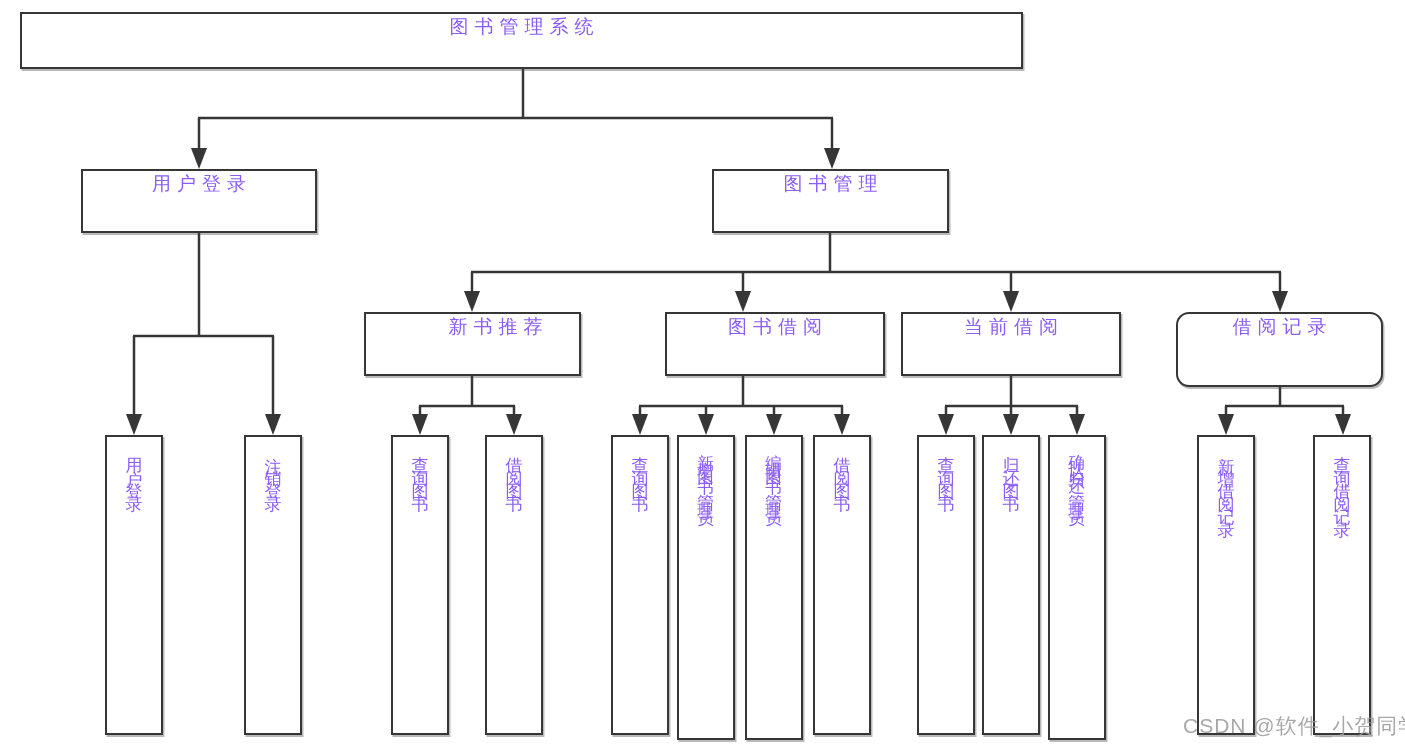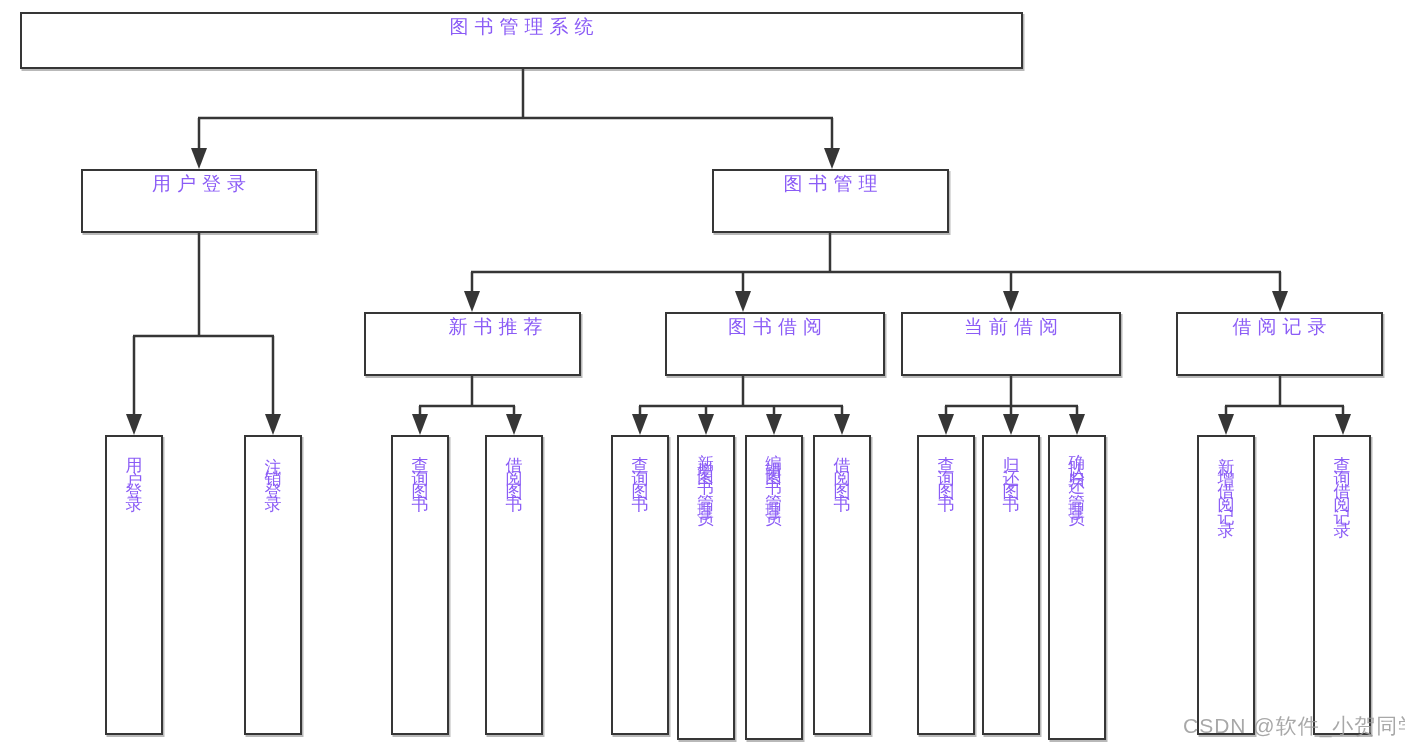--- a/index.html
+++ b/index.html
@@ -48,21 +48,21 @@
     letter-spacing: 8px;
     transform: translateY(4px);
   }
   
   .n-root   { left: 20px;  top: 12px;  width: 1003px; height: 57px; }
   .n-login  { left: 81px;  top: 169px; width: 236px;  height: 64px; }
   .n-mgmt   { left: 712px; top: 169px; width: 237px;  height: 64px; }
   .n-rec    { left: 364px; top: 312px; width: 217px;  height: 64px; padding-left: 46px; }
   .n-borrow { left: 633px; top: 312px; width: 220px;  height: 64px; margin-left: 32px; }
   .n-cur    { left: 901px; top: 312px; width: 220px;  height: 64px; }
-  .n-hist   { left: 1176px;top: 312px; width: 207px;  height: 64px; }
+  .n-hist   { left: 1176px;top: 312px; width: 207px;  height: 75px; border-radius: 13px; }
   .leaf { top: 435px; width: 58px; height: 300px; }
   .leaf.tall { height: 305px; }
   .l1  { left: 105px; }
   .l2  { left: 244px; }
   .l3  { left: 391px; }
   .l4  { left: 485px; }
   .l5  { left: 611px; }
   .l6  { left: 677px; }
   .l7  { left: 745px; }
   .l8  { left: 813px; }

